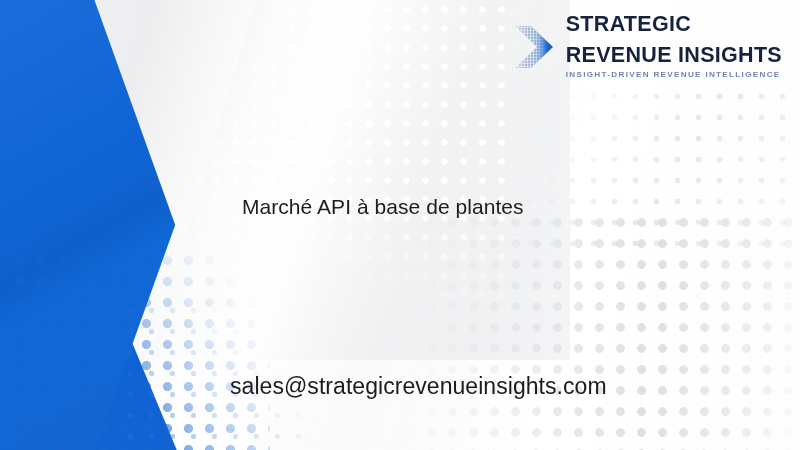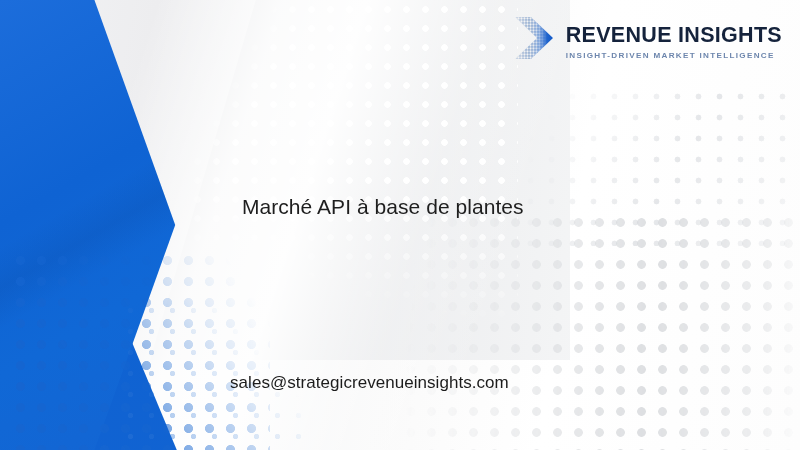--- a/index.html
+++ b/index.html
@@ -215,21 +215,21 @@
     font-size: 21px;
     font-weight: 400;
     color: #1e1e1e;
     letter-spacing: 0.05px;
     white-space: nowrap;
   }
   .email {
     position: absolute;
     left: 230px;
     top: 373px;
-    font-size: 17px;
+    font-size: 23px;
     font-weight: 400;
     color: #1c1c1c;
     letter-spacing: 0.05px;
     white-space: nowrap;
   }
 </style>
 </head>
 <body>
 
 <div id="slide">
@@ -275,22 +275,23 @@
             <rect x="0" y="0" width="46" height="48" fill="url(#mkFade)"></rect>
           </mask>
         </defs>
         <g mask="url(#mkMask)">
           <path d="M4 3 L20 3 L42 24 L20 45 L4 45 L26 24 Z" fill="url(#mkGrad)"></path>
         </g>
       </svg>
     </div>
 
     <div class="logo-text">
+      <div class="logo-line1">STRATEGIC</div>
       <div class="logo-line2">REVENUE INSIGHTS</div>
-      <div class="logo-tagline">INSIGHT-DRIVEN MARKET INTELLIGENCE</div>
+      <div class="logo-tagline">INSIGHT-DRIVEN REVENUE INTELLIGENCE</div>
     </div>
 
   </div>
 
   <div class="headline">Marché API à base de plantes</div>
   <div class="email">sales@strategicrevenueinsights.com</div>
 
 </div>
 
 </body></html>

